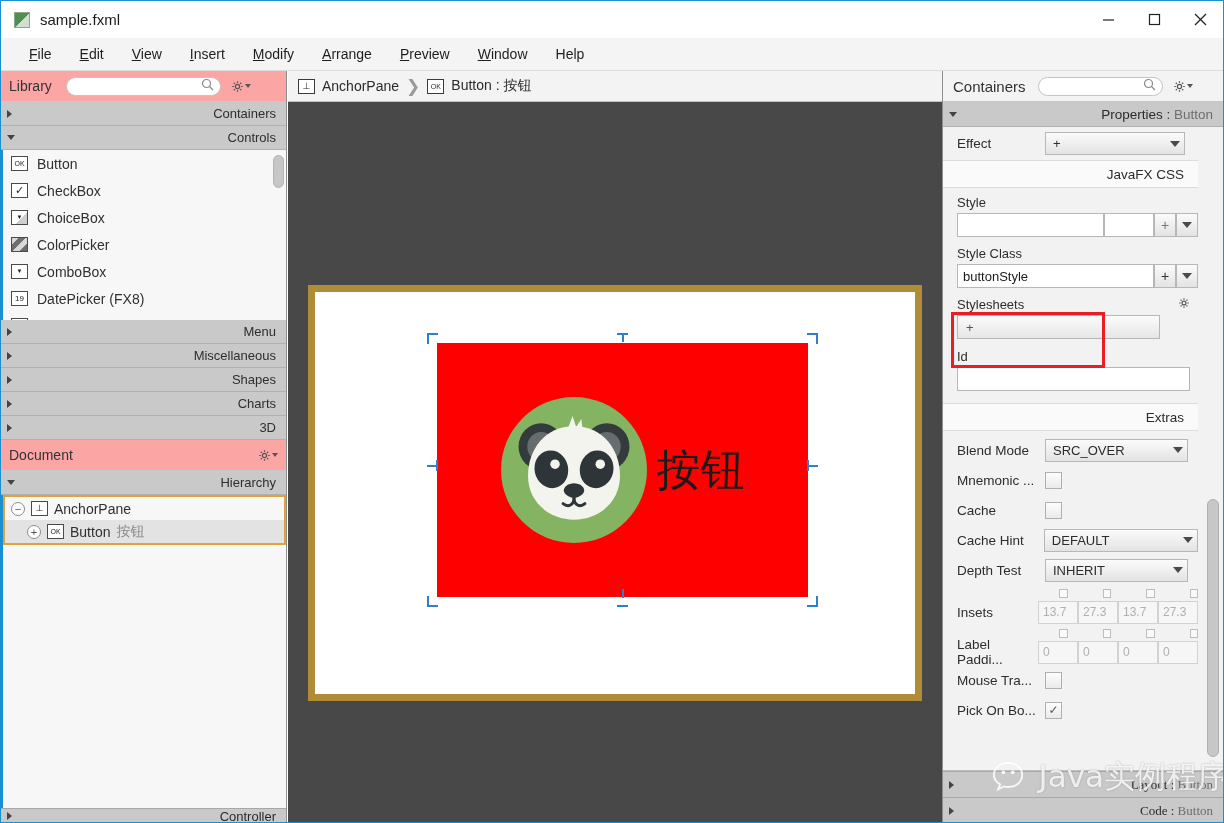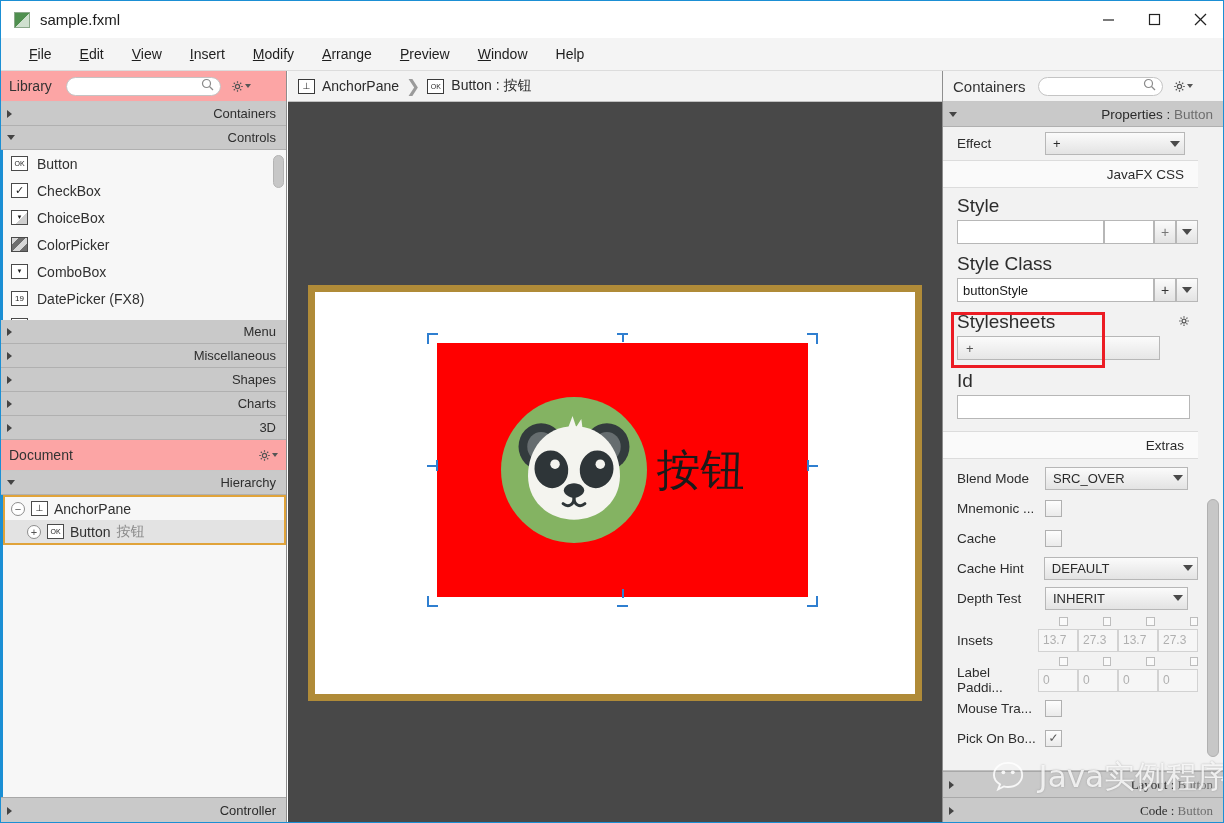--- a/index.html
+++ b/index.html
@@ -131,21 +131,21 @@
   }
   .hier-row.child { padding-left: 22px; background: #e3e3e3; }
   .expander {
     width: 14px; height: 14px; border-radius: 50%;
     border: 1px solid #8d8d8d; background: #fff; color: #555;
     font-size: 11px; line-height: 12px; text-align: center; flex: none;
   }
   .gray-text { color: #8a8a8a; }
 
   .controller-row {
-    height: 26px; background: #c9c9c9; border-top: 1px solid #a8a8a8;
+    height: 15px; background: #c9c9c9; border-top: 1px solid #a8a8a8;
     display: flex; align-items: center; padding: 0 10px 0 6px; flex: none;
   }
   .controller-row .lbl { margin-left: auto; font-size: 13px; }
 
   
   .center {
     position: absolute; left: 287px; top: 70px; width: 654px; height: 752px;
     background: #484848;
   }
   .breadcrumb {
@@ -227,21 +227,21 @@
   .caret {
     width: 0; height: 0;
     border-left: 5px solid transparent; border-right: 5px solid transparent;
     border-top: 6px solid #4a4a4a;
   }
   .band {
     height: 28px; background: #fafafa; border-top: 1px solid #dcdcdc; border-bottom: 1px solid #dcdcdc;
     display: flex; align-items: center; justify-content: flex-end;
     padding-right: 14px; font-size: 13.5px; color: #2b2b2b;
   }
-  .fieldlabel { font-size: 19px; color: #2d2d2d; padding: 7px 0 3px 14px; }
+  .fieldlabel { font-size: 13px; color: #2d2d2d; padding: 7px 0 3px 14px; }
   .txtinput {
     height: 24px; background: #fff; border: 1px solid #b7b7b7;
     font-size: 13px; padding: 0 5px; display: flex; align-items: center;
     color: #1a1a1a;
   }
   .sqbtn {
     width: 22px; height: 24px; background: linear-gradient(#fbfbfb,#e3e3e3);
     border: 1px solid #b7b7b7; display: flex; align-items: center; justify-content: center;
     font-size: 14px; color: #777;
   }

